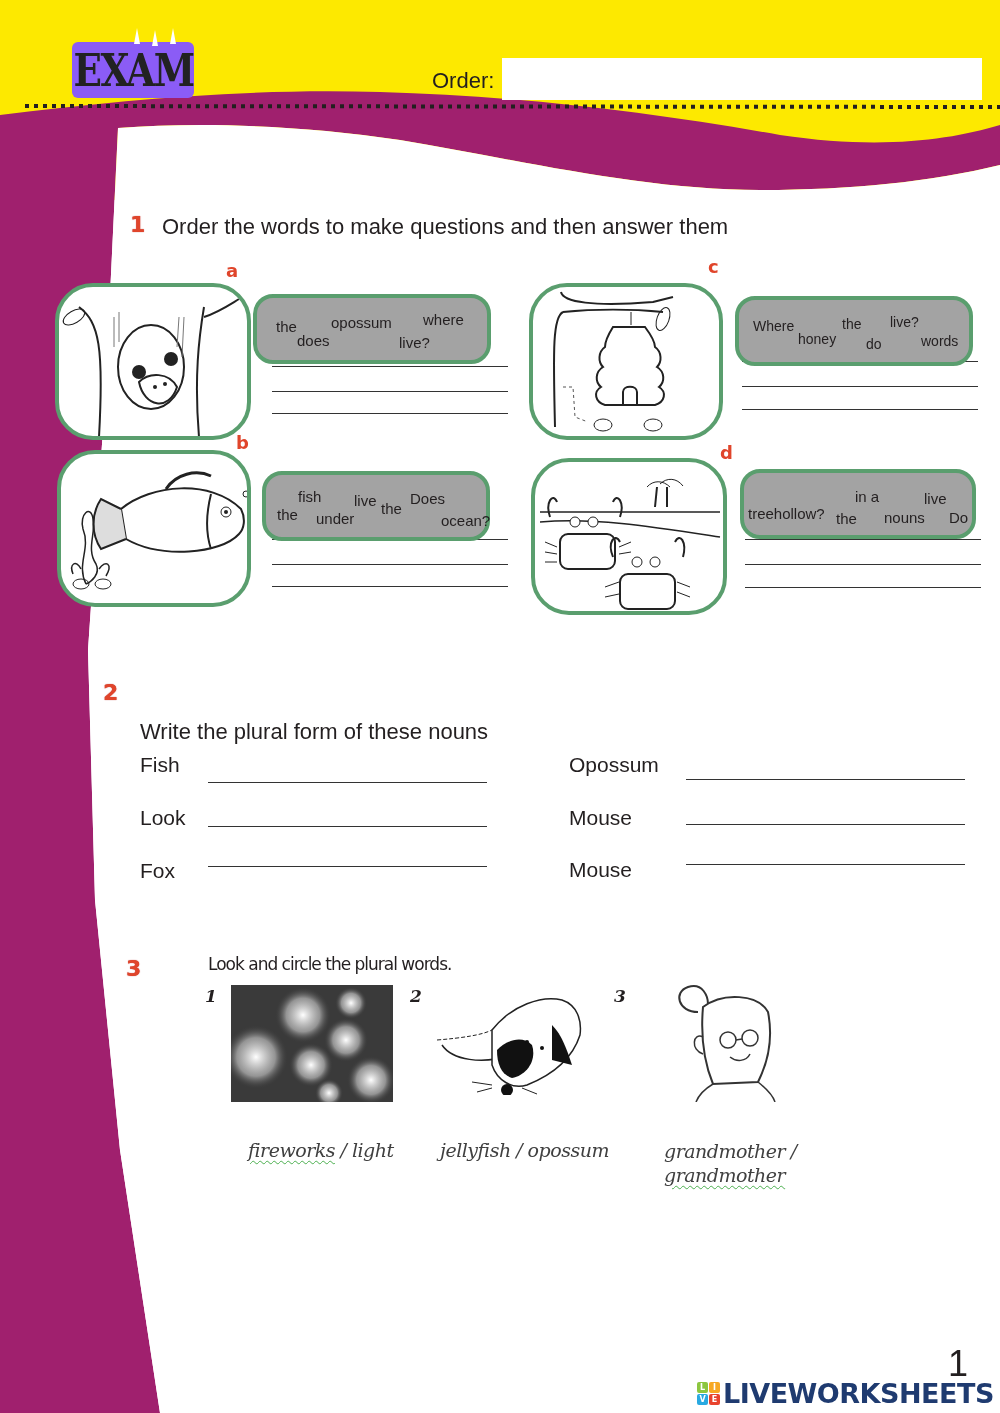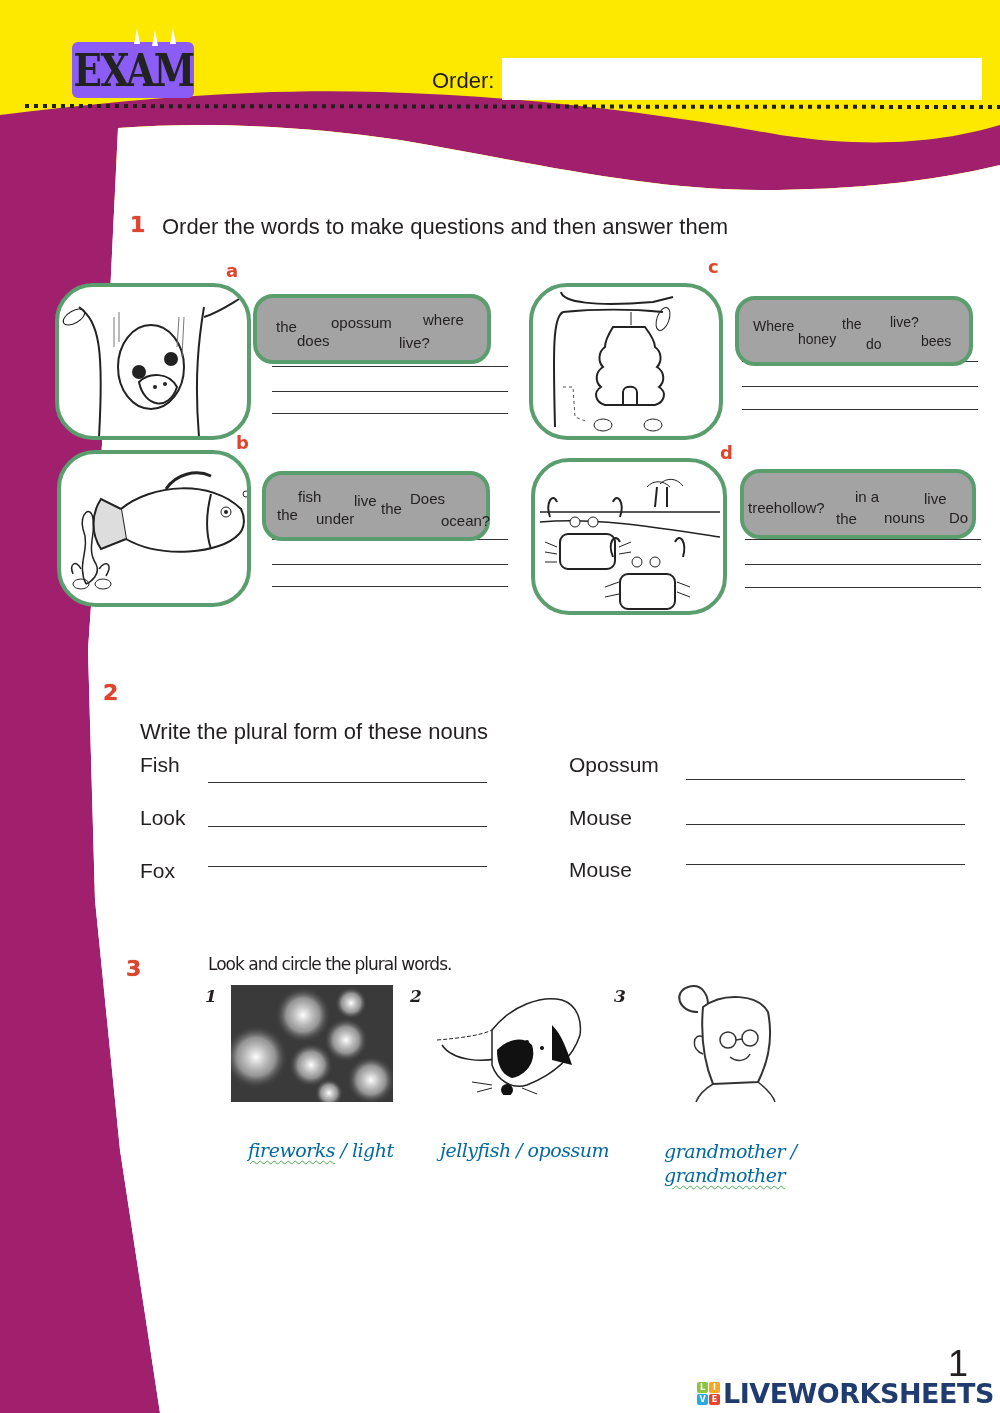--- a/index.html
+++ b/index.html
@@ -23,21 +23,21 @@
   .word-box { border:4px solid #5a9e6e; border-radius:20px; background:#a3a3a3; box-sizing:border-box;margin-top:28px; }
   .word { position:absolute; font-size:15px; color:#231f20; white-space:nowrap; }
   .letter { font-family:"DejaVu Sans", sans-serif; font-weight:bold; color:#e0452b; font-size:18px; }
   .line { position:absolute; height:0; border-top:1.5px solid #333; }
   .ans-input { position:absolute; border:none; background:transparent; outline:none; font-size:14px; height:20px; }
 
   .noun { font-size:21px; color:#231f20; }
 
   .ex3-title { font-family:"DejaVu Sans", sans-serif; font-size:17px; letter-spacing:-1px; color:#231f20; }
   .ex3-num { font-family:"DejaVu Serif", serif; font-weight:bold; font-style:italic; font-size:17px; }
-  .choice { font-family:"DejaVu Serif", serif; font-style:italic; font-size:19px; color:#0369a1; letter-spacing:-0.5px; }
+  .choice { font-family:"DejaVu Serif", serif; font-style:italic; font-size:19px; color:#404040; letter-spacing:-0.5px; }
   .wavy { text-decoration:underline wavy #4caf50; text-decoration-thickness:1px; text-underline-offset:3px; }
 
   .page-num { font-size:36px; color:#231f20; }
   .lw-logo { display:flex; align-items:center; gap:3px; }
   .lw-grid { display:grid; grid-template-columns:11px 11px; grid-template-rows:11px 11px; gap:1px; }
   .lw-grid div { font-size:8px; font-weight:bold; color:#fff; display:flex; align-items:center; justify-content:center; border-radius:2px; font-family:"DejaVu Sans", sans-serif; }
   .lw-text { font-family:"DejaVu Sans", sans-serif; font-weight:bold; font-size:27px; color:#1f3b70; letter-spacing:-0.5px; }
 </style>
 </head>
 <body>
@@ -141,21 +141,21 @@
       <ellipse cx="120" cy="138" rx="9" ry="6" stroke="#222" fill="#fff"></ellipse>
     <path d="M30,100 L40,100 L42,130 L55,135" stroke="#555" stroke-dasharray="3,3" fill="none"></path>
   </svg>
 </div>
 <div class="abs word-box" style="left:735px;top:268px;width:238px;height:70px;">
   <span class="word" style="left:14px;top:18px;font-size:14px;">Where</span>
   <span class="word" style="left:103px;top:16px;font-size:14px;">the</span>
   <span class="word" style="left:151px;top:14px;font-size:14px;">live?</span>
   <span class="word" style="left:59px;top:31px;font-size:14px;">honey</span>
   <span class="word" style="left:127px;top:36px;font-size:14px;">do</span>
-  <span class="word" style="left:182px;top:33px;font-size:14px;">bees</span>
+  <span class="word" style="left:182px;top:33px;font-size:14px;">words</span>
 </div>
 <div class="line" style="left:742px;top:361px;width:236px;"></div>
 <input class="ans-input" style="left: 742px; top: 341px; width: 236px;" value="">
 <div class="line" style="left:742px;top:386px;width:236px;"></div>
 <input class="ans-input" style="left: 742px; top: 366px; width: 236px;" value="">
 <div class="line" style="left:742px;top:409px;width:236px;"></div>
 <input class="ans-input" style="left: 742px; top: 389px; width: 236px;" value="">
 
 <div class="abs letter" style="left:720px;top:442px;">d</div>
 <div class="abs pic-box" style="left:531px;top:458px;width:196px;height:157px;">
@@ -169,21 +169,21 @@
       <circle cx="58" cy="60" r="5" stroke="#222" fill="#fff"></circle>
     <path d="M15,55 C10,40 18,30 22,40 M85,55 C90,40 82,30 78,40" stroke="#222" stroke-width="2" fill="none"></path>
     <rect x="85" y="112" width="55" height="35" rx="8" stroke="#222" stroke-width="2" fill="#fff"></rect>
     <circle cx="102" cy="100" r="5" stroke="#222" fill="#fff"></circle>
       <circle cx="120" cy="100" r="5" stroke="#222" fill="#fff"></circle>
     <path d="M78,95 C72,80 80,70 85,80 M148,95 C152,80 145,70 140,80" stroke="#222" stroke-width="2" fill="none"></path>
     <path d="M10,80 L22,85 M10,90 L22,92 M10,100 L22,100 M84,85 L96,80 M84,92 L96,90 M70,125 L84,120 M70,135 L84,132 M142,120 L155,125 M142,130 L155,135" stroke="#222"></path>
   </svg>
 </div>
 <div class="abs word-box" style="left:740px;top:441px;width:236px;height:70px;">
-  <span class="word" style="left:4px;top:26px;">treehollow?</span>
+  <span class="word" style="left:4px;top:32px;">treehollow?</span>
   <span class="word" style="left:111px;top:15px;">in a</span>
   <span class="word" style="left:180px;top:17px;">live</span>
   <span class="word" style="left:92px;top:37px;">the</span>
   <span class="word" style="left:140px;top:36px;">nouns</span>
   <span class="word" style="left:205px;top:36px;">Do</span>
 </div>
 <div class="line" style="left:745px;top:539px;width:236px;"></div>
 <input class="ans-input" style="left: 745px; top: 519px; width: 236px;" value="">
 <div class="line" style="left:745px;top:564px;width:236px;"></div>
 <input class="ans-input" style="left: 745px; top: 544px; width: 236px;" value="">

